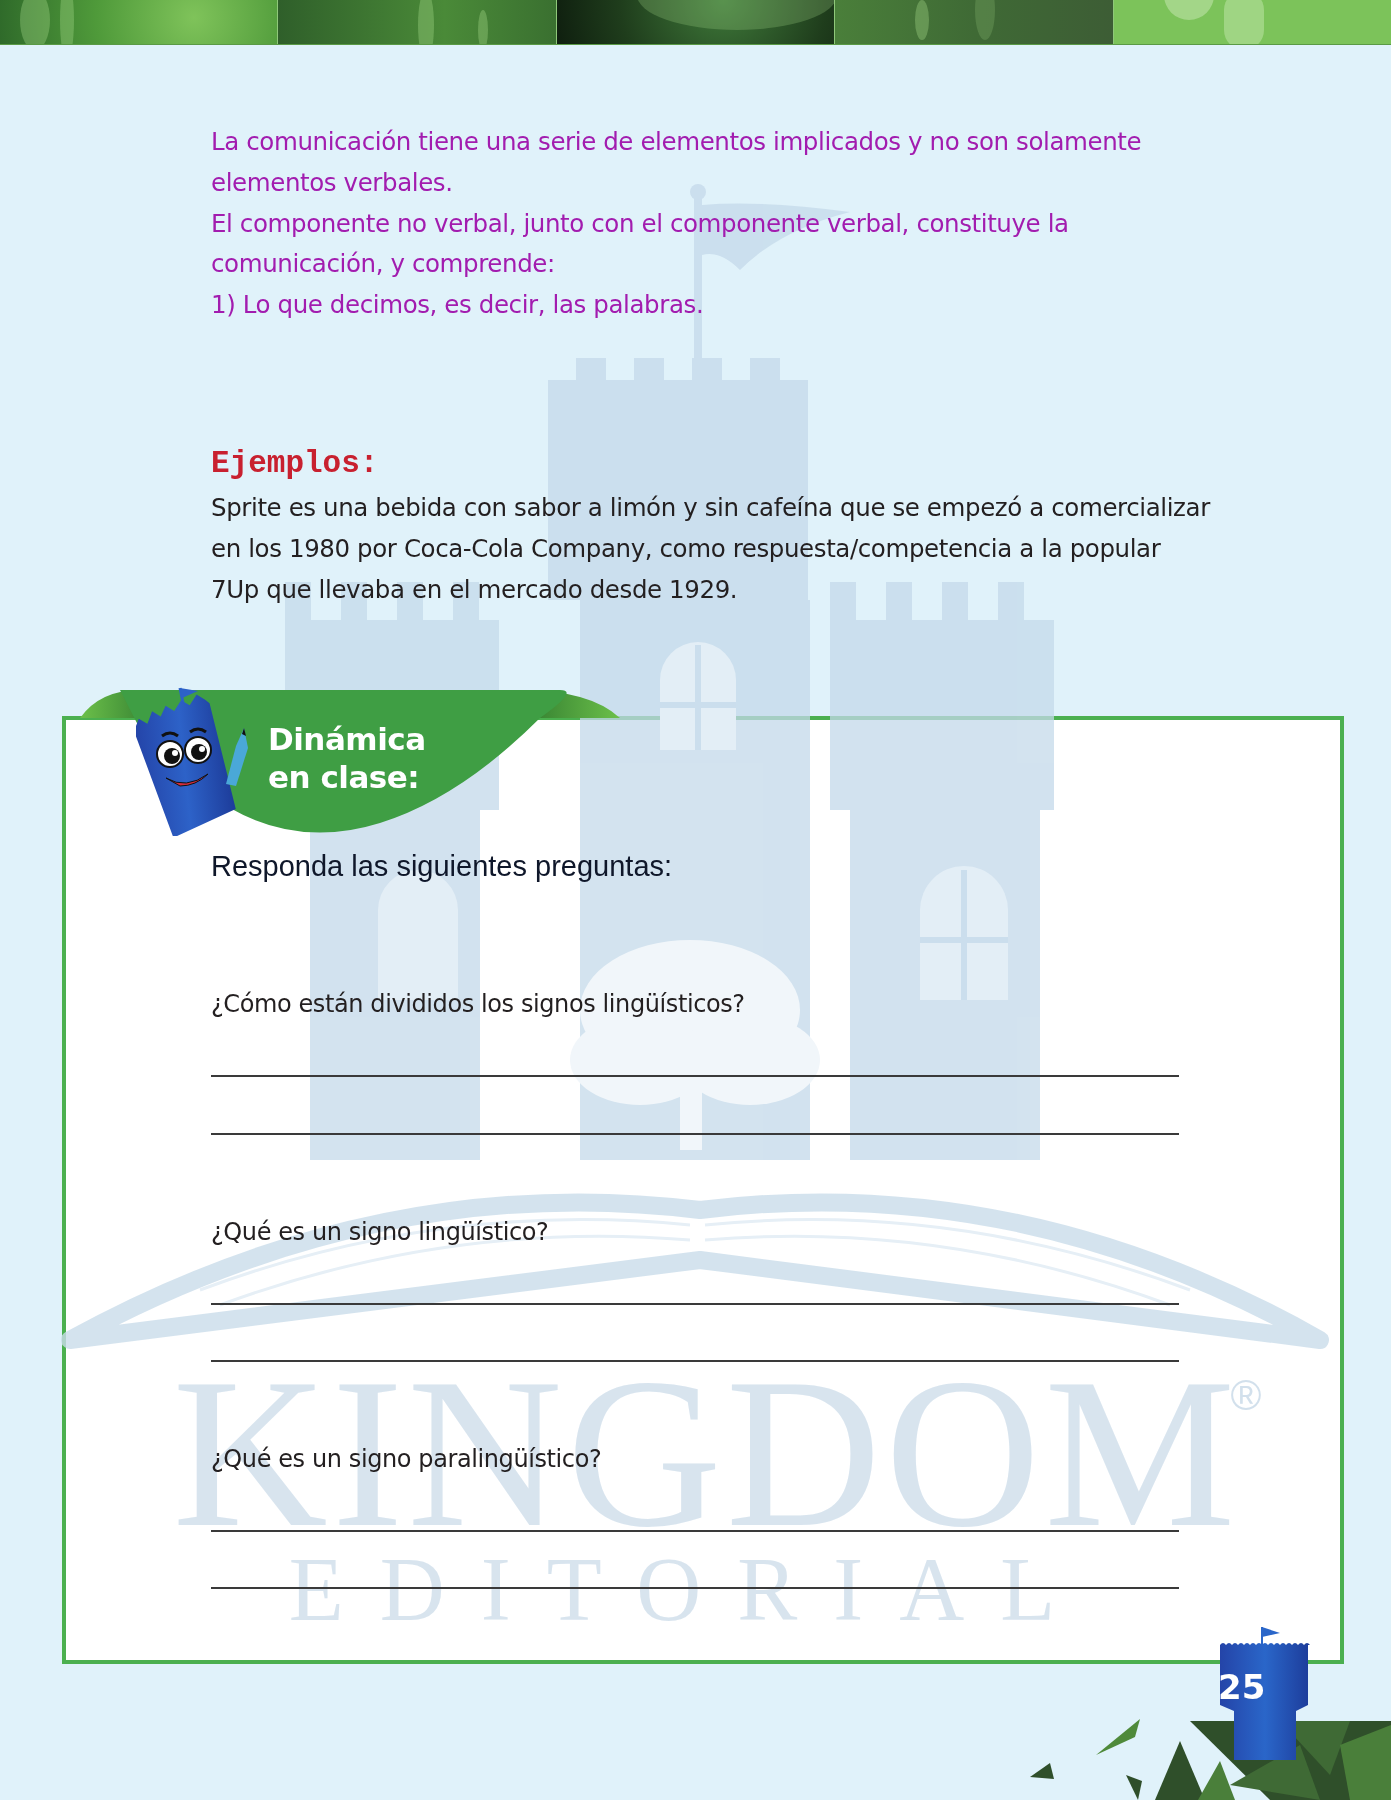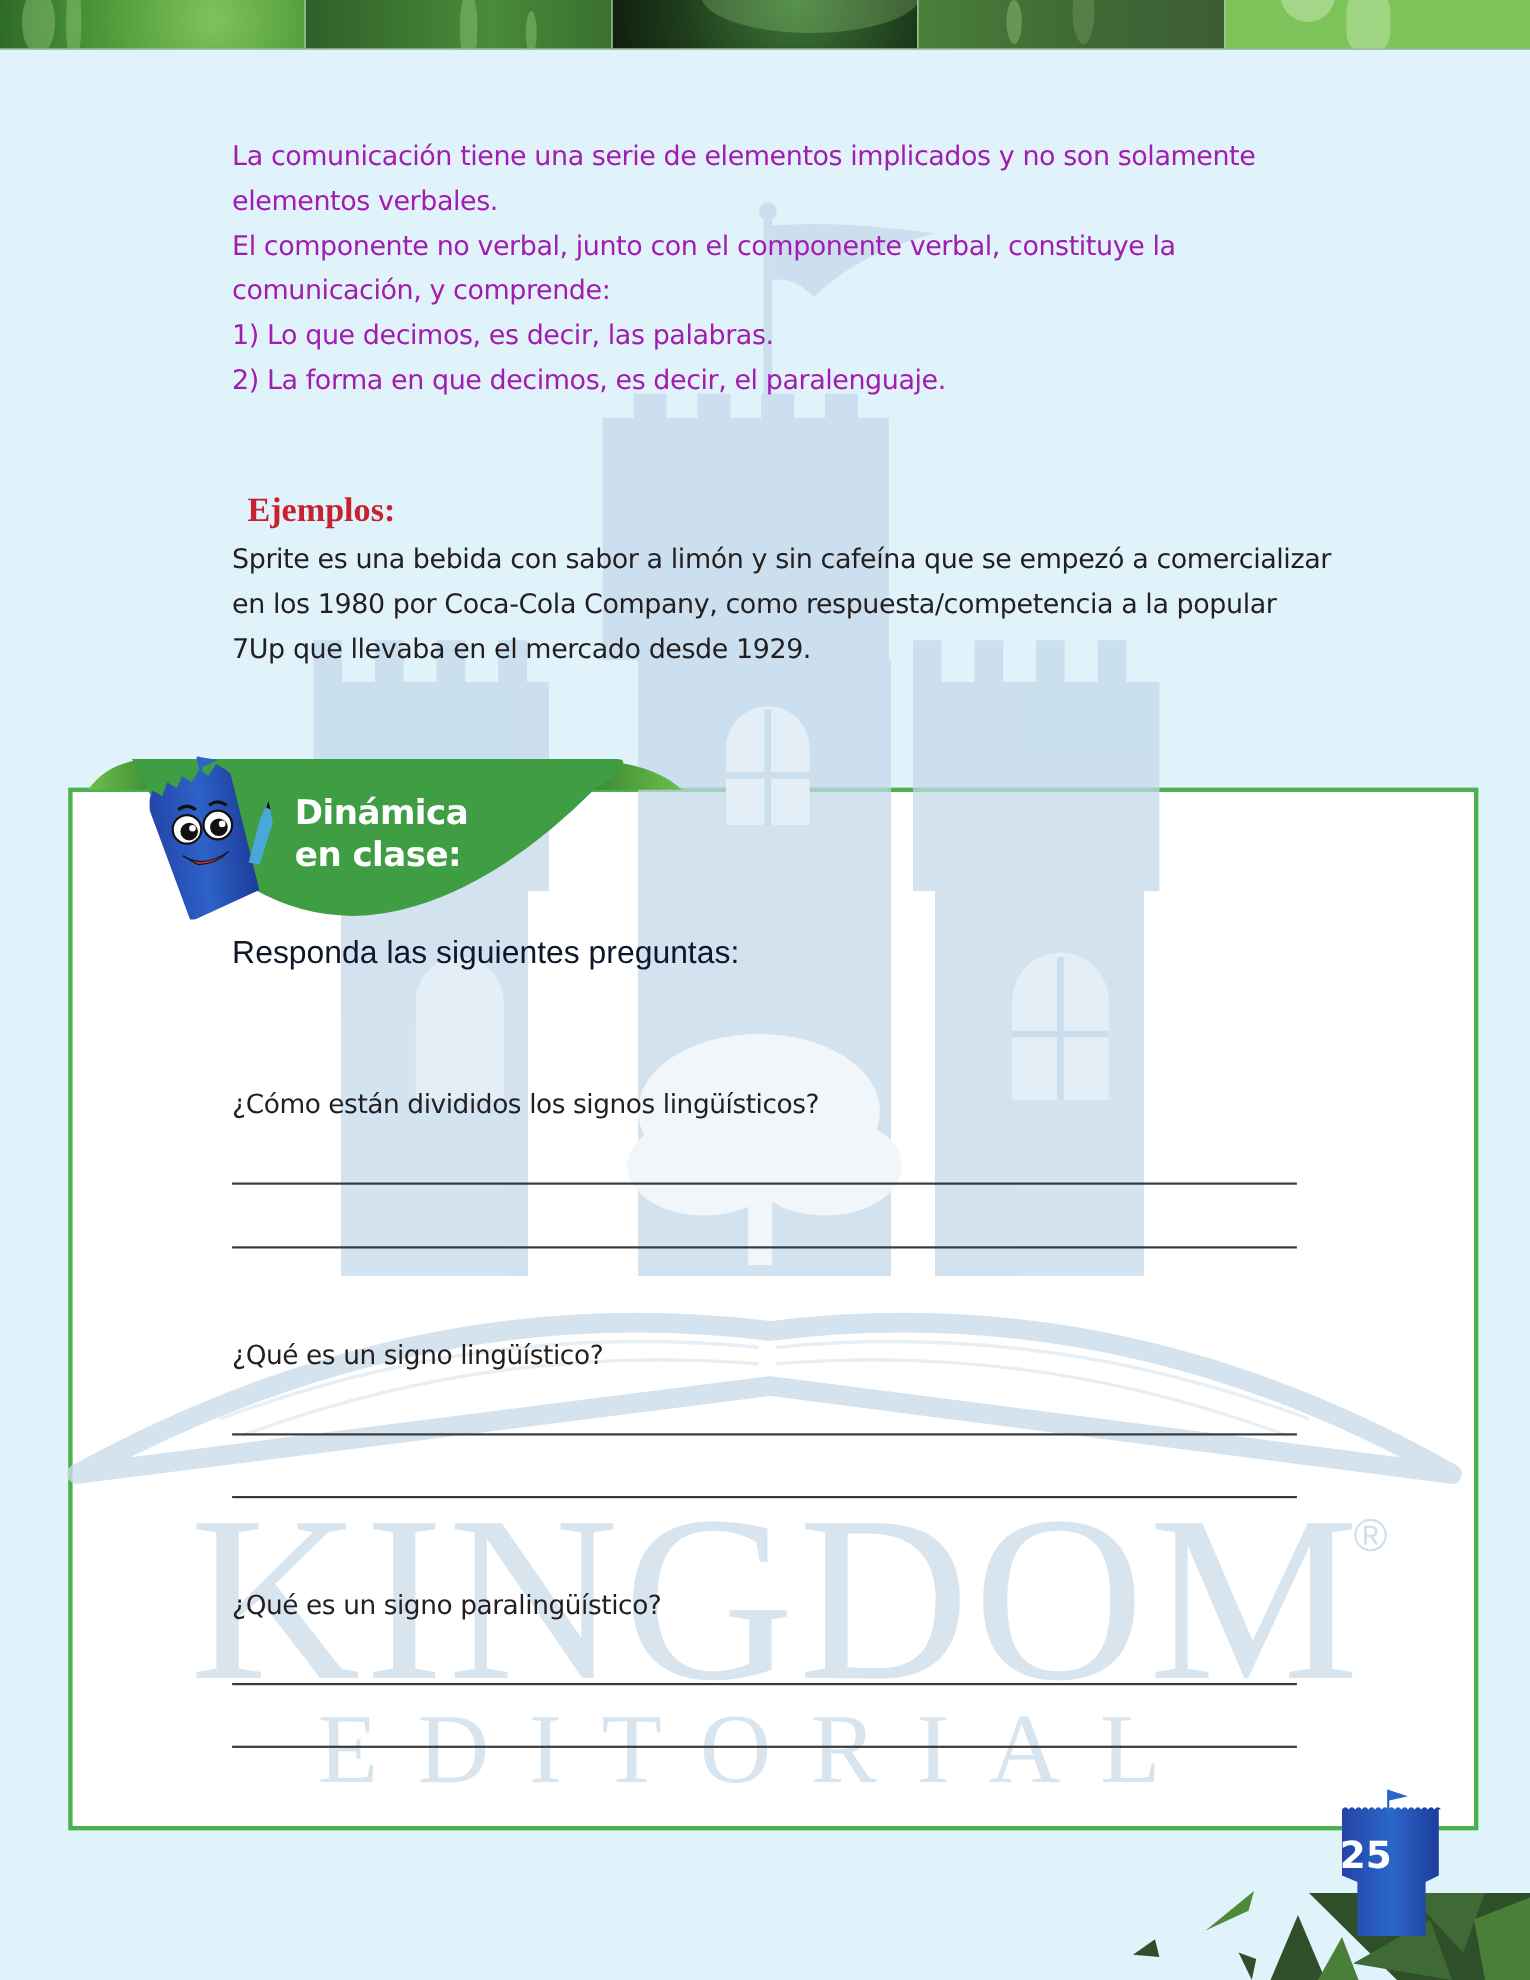--- a/index.html
+++ b/index.html
@@ -28,22 +28,22 @@
     .watermark { position: absolute; left: 0; top: 0; width: 1391px; height: 1800px; pointer-events: none; z-index: 1; }
 
     
     .intro {
       position: absolute; left: 211px; top: 122px; width: 1000px;
       font-size: 24.5px; line-height: 40.8px; z-index: 2; color: #a21caf;
       font-family: "DejaVu Sans", sans-serif; letter-spacing: -0.4px;
     }
     .examples-title {
       position: absolute; left: 211px; top: 446px; z-index: 2;
-      font-family: Liberation Serif, serif; font-weight: bold;
-      font-size: 31px; color: #c8202f; margin-left: 14px;
+      font-family: Liberation Mono, monospace; font-weight: bold;
+      font-size: 31px; color: #c8202f;
     }
     .examples-body {
       position: absolute; left: 211px; top: 488px; width: 1000px; z-index: 2;
       font-size: 24.5px; line-height: 40.8px; letter-spacing: -0.4px;
     }
 
     
     .activity-box {
       position: absolute; left: 62px; top: 716px; width: 1282px; height: 948px;
       border: 4px solid #4bb04f; background: #ffffff; z-index: 0;
@@ -153,21 +153,20 @@
   <text x="1246" y="1410" text-anchor="middle" font-family="Liberation Sans, sans-serif" font-size="42" fill="#d2e0ec">®</text>
   <text x="690" y="1620" text-anchor="middle" font-family="Liberation Serif, serif" font-size="90" fill="#d2e0ec" opacity="0.85" letter-spacing="36">EDITORIAL</text>
 </svg>
 
 <div class="intro">
   <div>La comunicación tiene una serie de elementos implicados y no son solamente</div>
   <div>elementos verbales.</div>
   <div>El componente no verbal, junto con el componente verbal, constituye la</div>
   <div>comunicación, y comprende:</div>
   <div>1) Lo que decimos, es decir, las palabras.</div>
-  <div>2) La forma en que decimos, es decir, el paralenguaje.</div>
 </div>
 
 <div class="examples-title">Ejemplos:</div>
 <div class="examples-body">
   <div>Sprite es una bebida con sabor a limón y sin cafeína que se empezó a comercializar</div>
   <div>en los 1980 por Coca-Cola Company, como respuesta/competencia a la popular</div>
   <div>7Up que llevaba en el mercado desde 1929.</div>
 </div>
 
 <svg class="tab-shape" viewBox="0 0 540 150" xmlns="http://www.w3.org/2000/svg">

